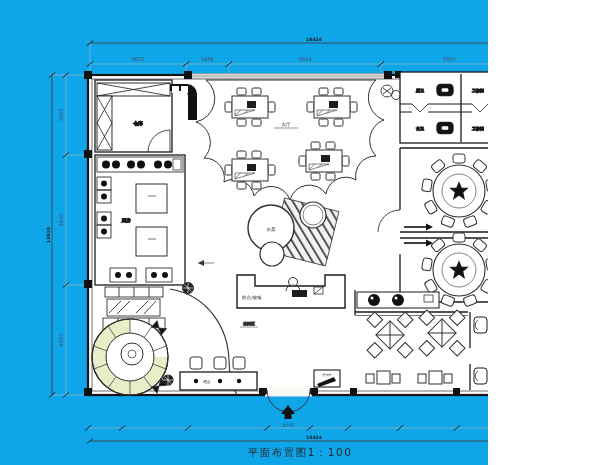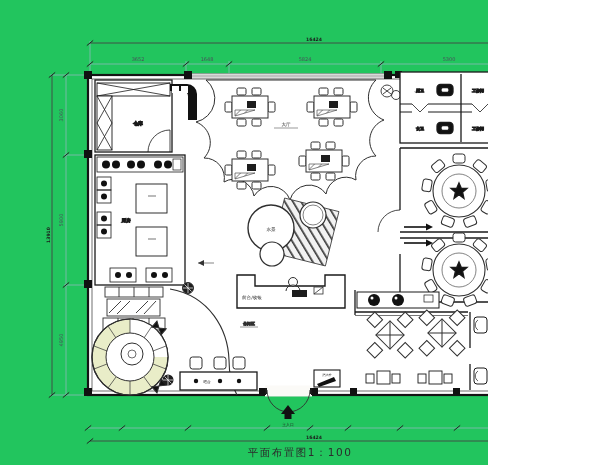--- a/index.html
+++ b/index.html
@@ -1,16 +1,16 @@
 <!DOCTYPE html>
 <html><head>
 <meta charset="utf-8">
 <style>
   html,body{margin:0;padding:0;background:#ffffff;}
-  .canvas{position:relative;width:488px;height:465px;background:#22c55e;overflow:hidden;
+  .canvas{position:relative;width:488px;height:465px;background:#0ea5e9;overflow:hidden;
           font-family:"DejaVu Sans",sans-serif;}
   svg{position:absolute;left:0;top:0;}
   text{font-family:"DejaVu Sans",sans-serif;fill:#33383d;}
   .dimnum{font-size:5px;fill:#49505a;}
   .dimtotal{font-size:4.6px;fill:#1c1c1c;font-weight:bold;}
   .roomlabel{font-size:4.6px;fill:#222;}
   .tinylabel{font-size:3.8px;fill:#222;}
   .title{font-size:10.5px;fill:#2b2b2b;letter-spacing:1.5px;}
 </style>
 </head>

